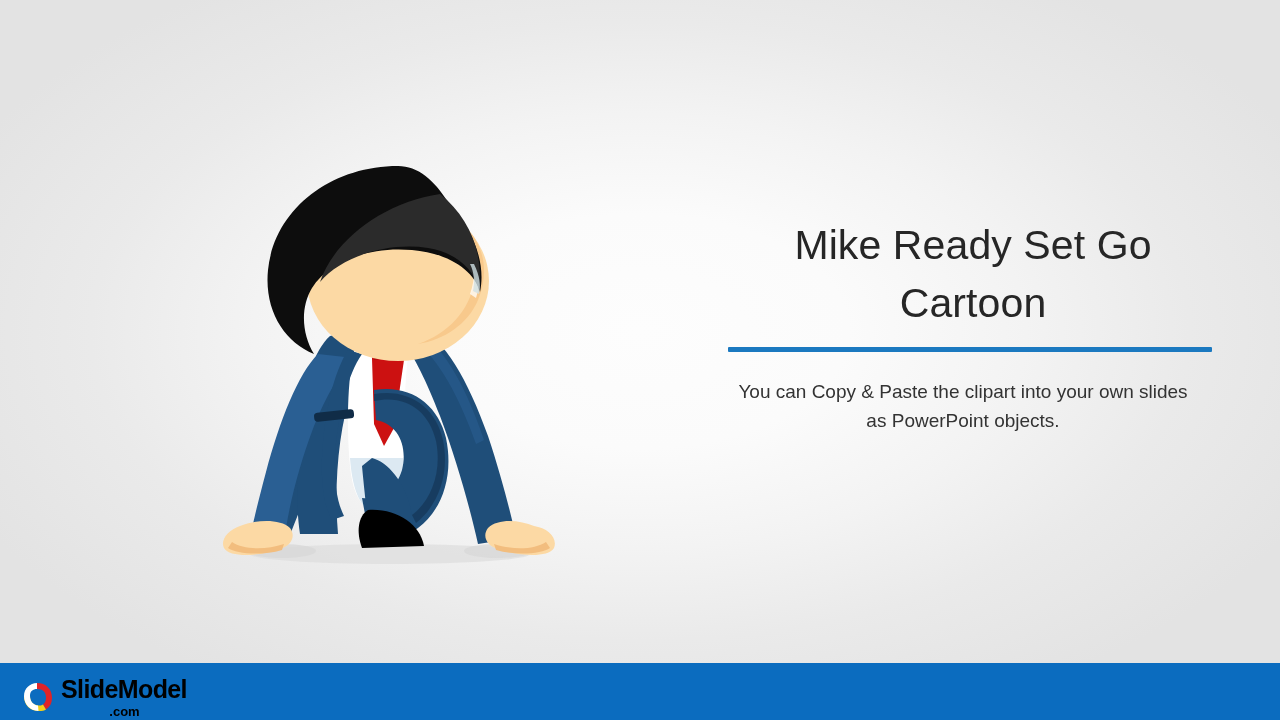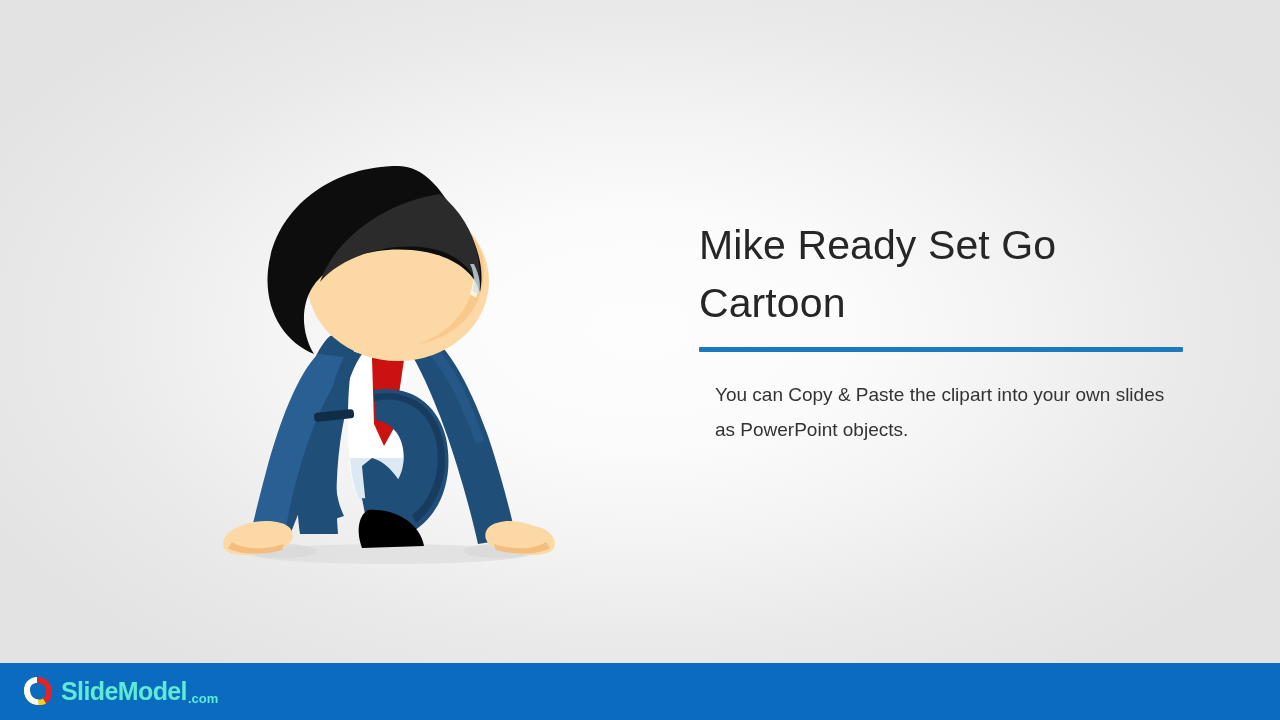--- a/index.html
+++ b/index.html
@@ -11,48 +11,48 @@
   #slide {
     position:relative; width:1280px; height:720px;
     background:
       radial-gradient(ellipse 58% 58% at 50% 46%,
         #fdfdfd 0%, #fbfbfb 28%, #f3f3f3 52%, #eaeaea 74%, #e3e3e3 100%);
     overflow:hidden;
   }
 
   
   #text-block {
-    position:absolute; left:699px; top:216px; width:490px;
+    position:absolute; left:728px; top:216px; width:490px;text-align:center;
   }
   #slide-title {
     font-size:41px; line-height:58px; font-weight:400;
     color:#262626; letter-spacing:0.1px; white-space:pre-wrap;
   }
   #title-divider {
     margin-top:15px; width:484px; height:5px;
     background:#1b79c0; border-radius:1px;
   }
   #slide-body {
-    margin-top:25px; font-size:19px; line-height:35px;
-    font-weight:400; color:#333333; width:470px;margin-left:16px;
+    margin-top:25px; font-size:19px; line-height:29px;
+    font-weight:400; color:#333333; width:470px;
   }
 
   
   #footer-bar {
     position:absolute; left:0; top:663px; width:1280px; height:57px;
     background:#0b6cbf;
   }
   #footer-logo {
     position:absolute; left:22px; top:12px;
     display:flex; align-items:center; gap:7px;
   }
   #logo-mark { width:32px; height:32px; display:block; }
   #logo-wordmark {
-    display:flex; align-items:flex-end;
-    color:#5eead4; font-weight:700; letter-spacing:-0.6px;
+    display:flex; align-items:center;
+    color:#000000; font-weight:700; letter-spacing:-0.6px;flex-direction:column;
   }
   #logo-name { font-size:25px; }
   #logo-tld  { font-size:13px; font-weight:700; letter-spacing:0px; margin-left:1px; }
 
   
   #character {
     position:absolute; left:222px; top:158px;
     width:336px; height:412px;
   }
   #character svg { display:block; width:100%; height:100%; }

